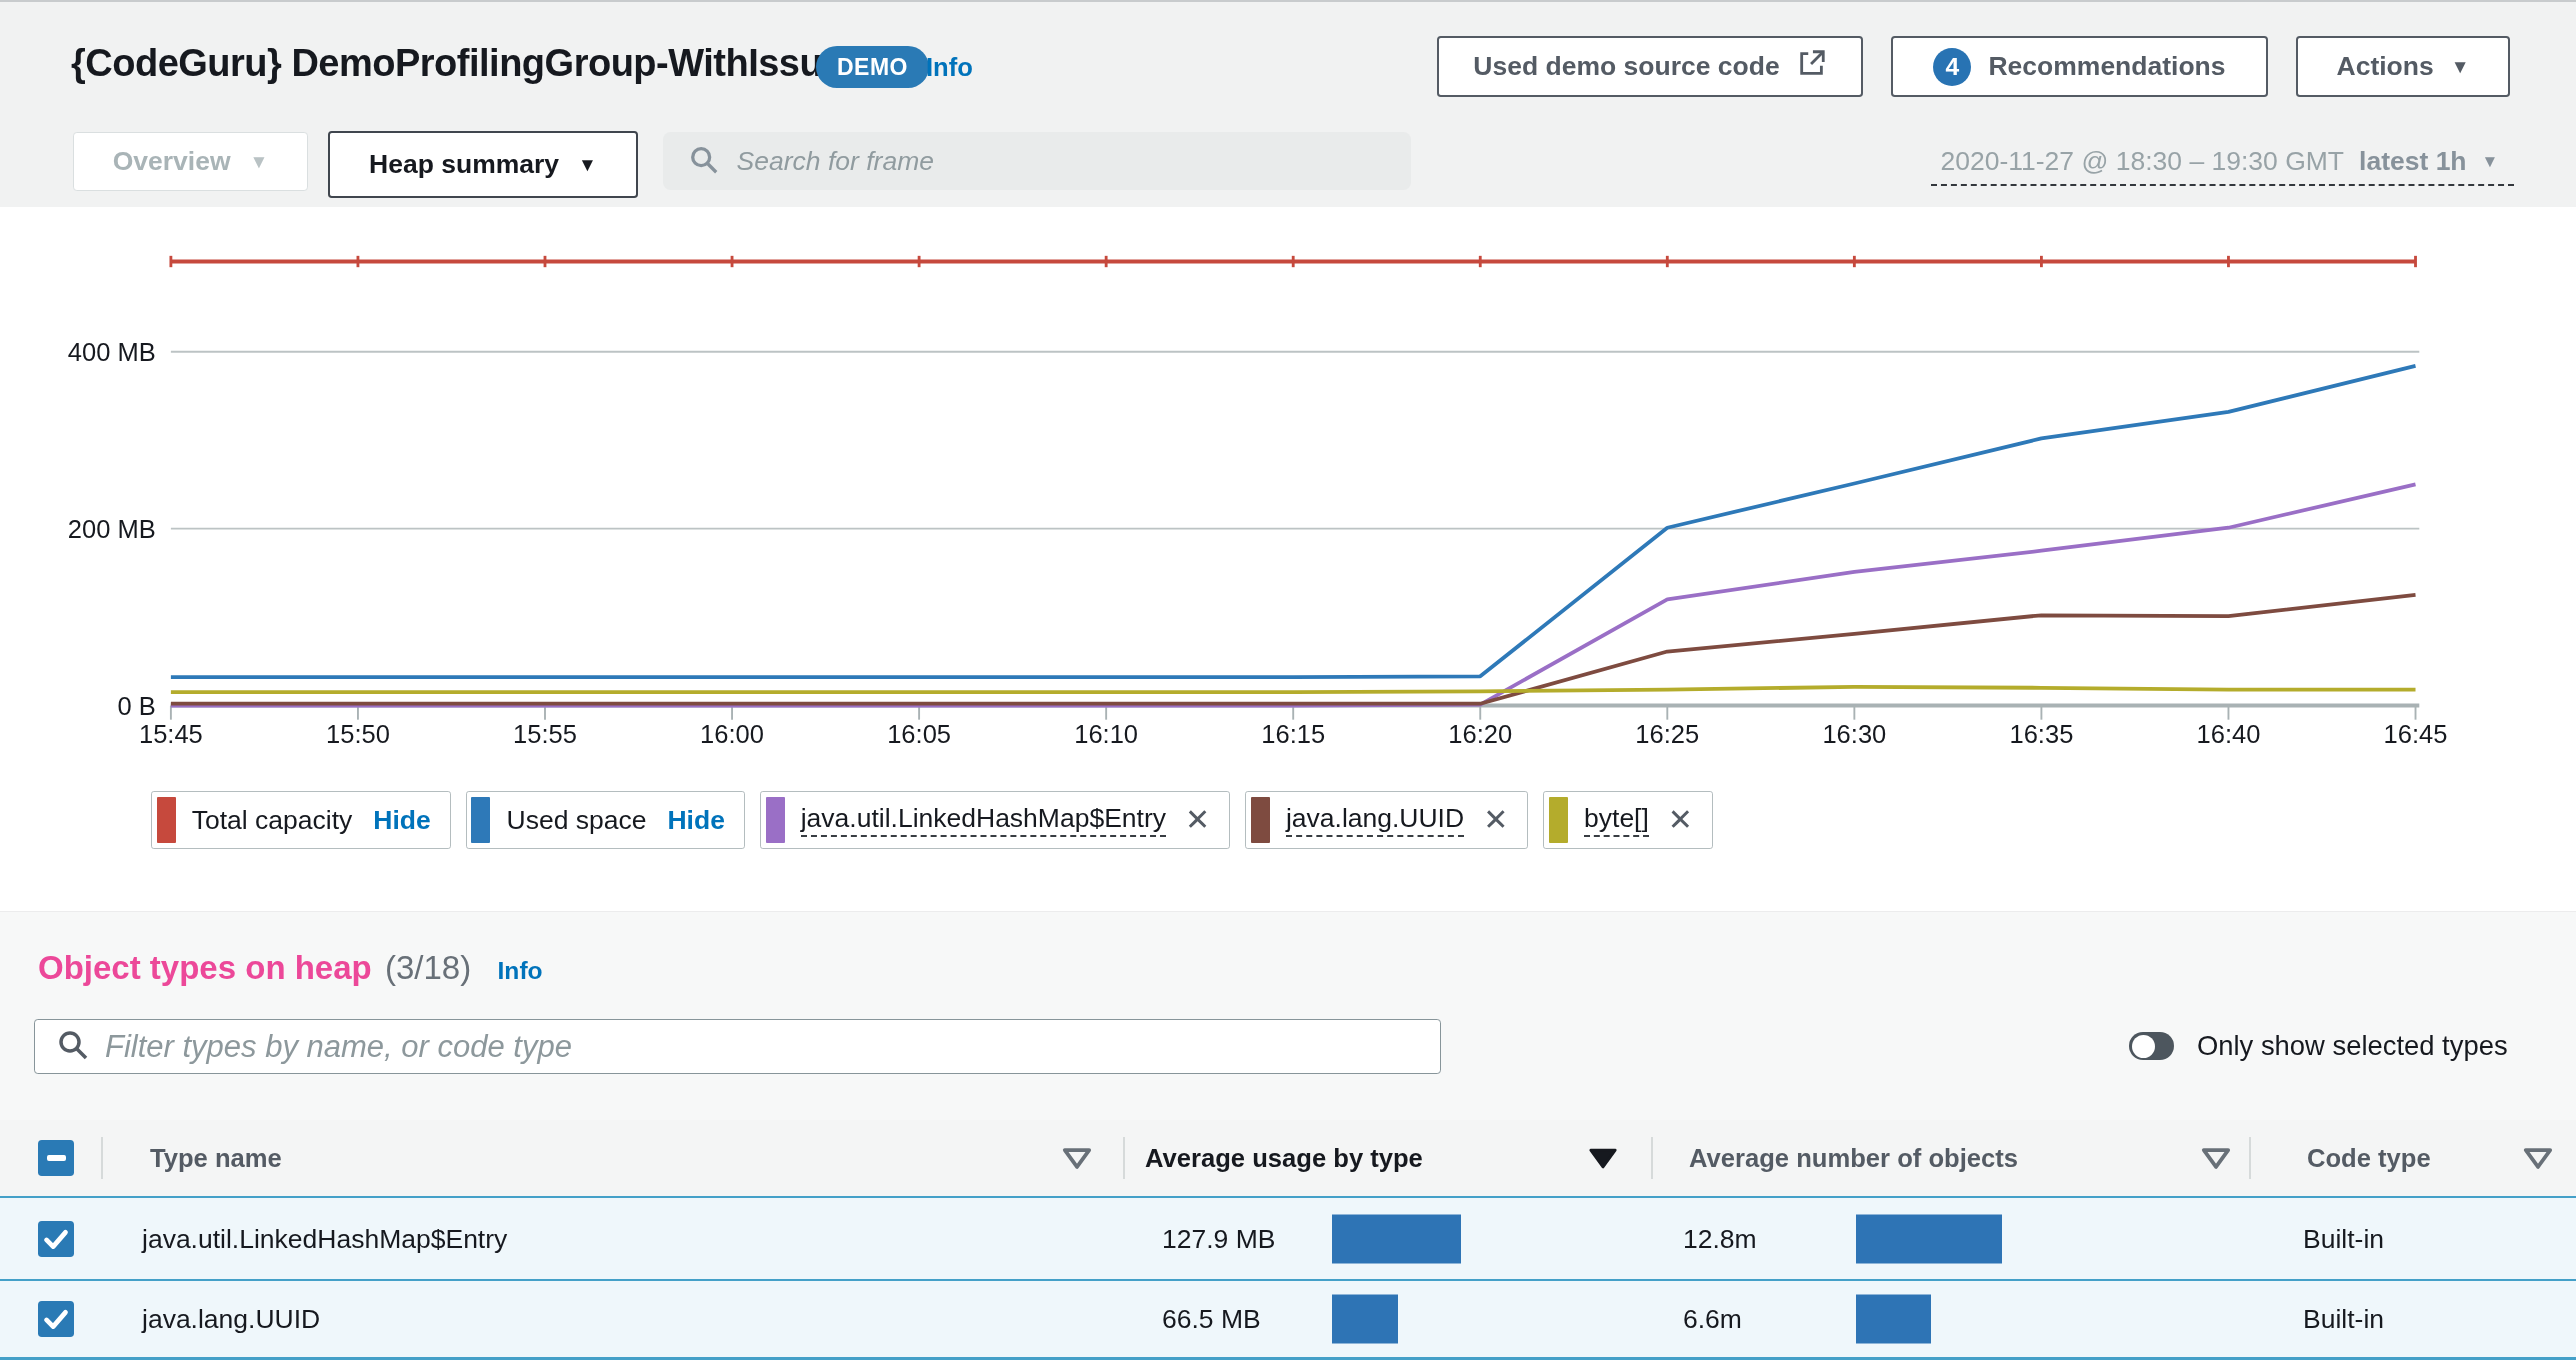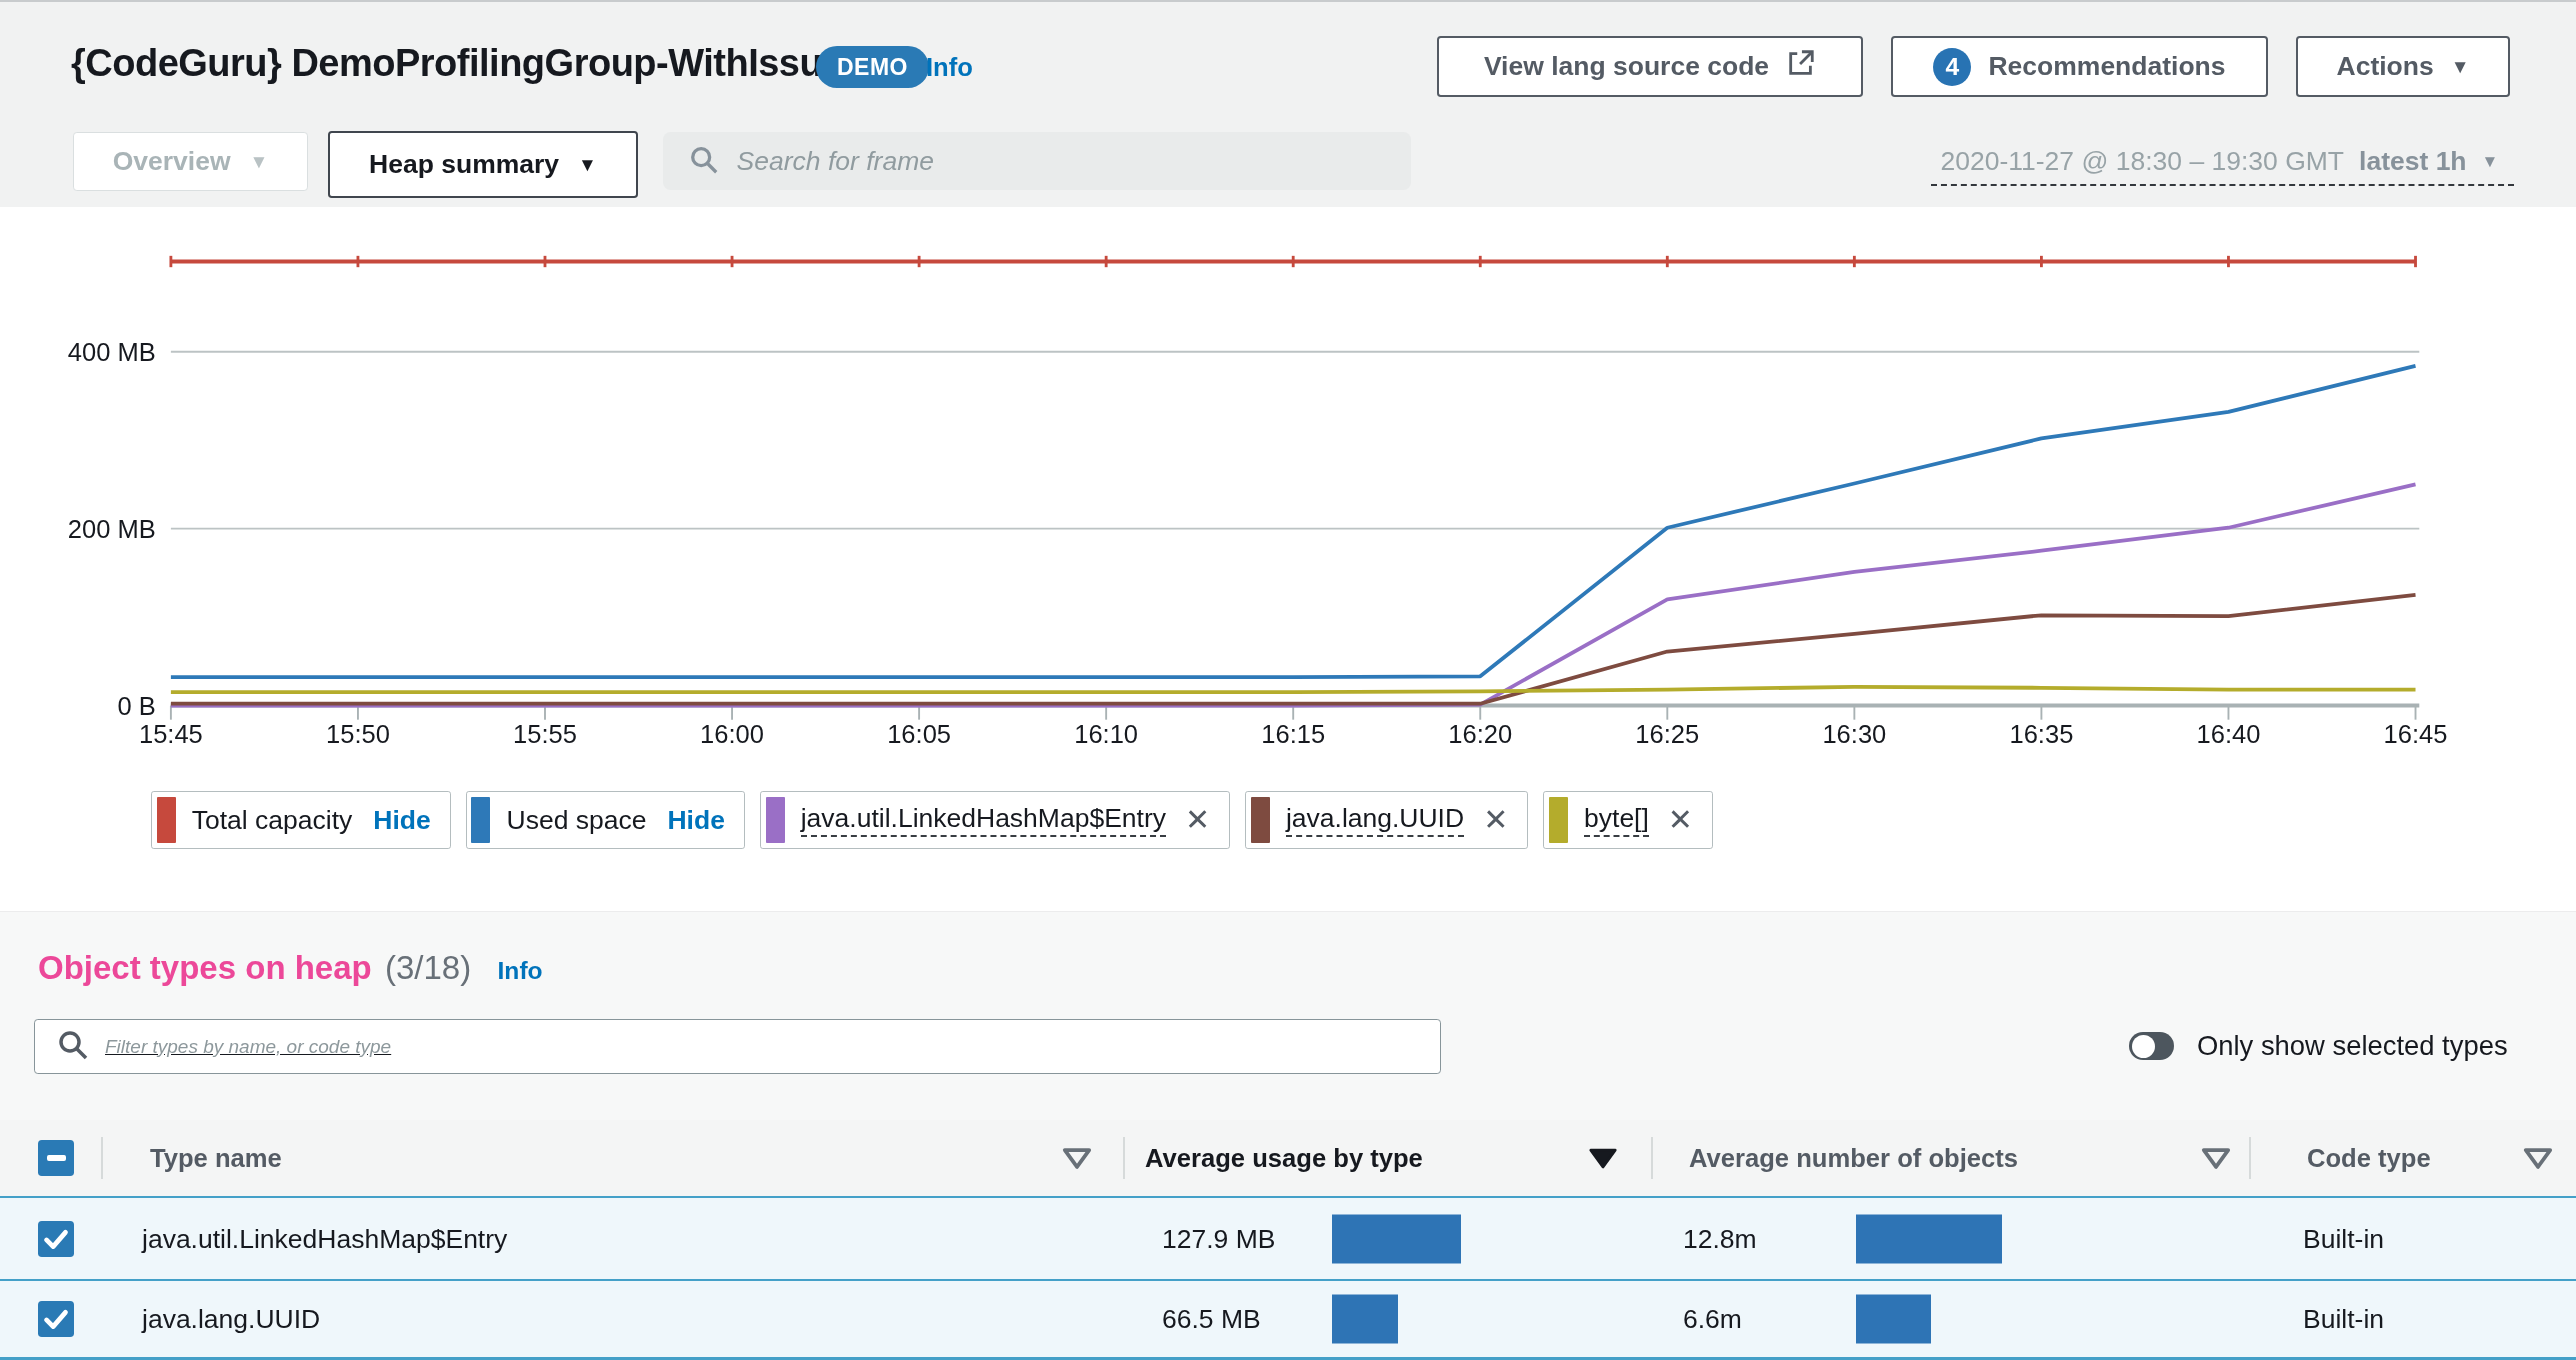--- a/index.html
+++ b/index.html
@@ -57,22 +57,22 @@
   .chip .x { margin-left:19px; font-size:30px; color:#545b64; cursor:pointer; line-height:1; }
 
   
   .bottom-section { position:absolute; left:0; top:911px; width:2576px; height:450px; background:#f7f8f8; border-top:1.9px solid #ececed; }
   .obj-heading { position:absolute; left:38px; top:949px; display:flex; align-items:baseline; gap:13.2px; }
   .obj-heading .t { font-size:33px; font-weight:bold; color:#ec4899; }
   .obj-heading .c { font-size:33px; color:#687078; }
   .obj-heading .i { font-size:24.6px; margin-left:13.2px; }
   .filterbox { position:absolute; left:34px; top:1019px; width:1407px; height:55px; background:#fff; border:1.9px solid #87959a;
     border-radius:3.8px; display:flex; align-items:center; padding-left:21px; gap:15px; }
-  .filterbox input { flex:1; border:none; outline:none; background:transparent; font-size:19px; color:#16191f;
-    font-family:"Liberation Sans", sans-serif; padding-right:15px;text-decoration:underline; }
+  .filterbox input { flex:1; border:none; outline:none; background:transparent; font-size:31px; color:#16191f;
+    font-family:"Liberation Sans", sans-serif; padding-right:15px; }
   .filterbox input::placeholder { font-style:italic; color:#8d989c; }
   .toggle { position:absolute; left:2129px; top:1032px; width:45px; height:28px; border-radius:14px; background:#4d565e; cursor:pointer; }
   .toggle .knob { position:absolute; left:2.8px; top:2.8px; width:23px; height:23px; border-radius:50%; background:#fff; }
   .toggle-label { position:absolute; left:2197px; top:1032px; font-size:27.4px; color:#16191f; line-height:28px; }
 
   
   .thead { position:absolute; left:0; top:1120px; width:2576px; height:77px; background:#f4f5f5; }
   .thead .sep { position:absolute; top:17px; width:1.9px; height:42px; background:#d6dada; }
   .th-label { position:absolute; top:0; height:77px; line-height:77px; font-size:25.6px; font-weight:bold; color:#545b64; cursor:pointer; }
   .th-label.active { color:#16191f; }
@@ -93,21 +93,21 @@
 
 <div class="page">
 
   <div class="topband">
     <h1 class="page-title">{CodeGuru} DemoProfilingGroup-WithIssues</h1>
     <span class="demo-badge">DEMO</span>
     <a class="info-link hdr-info">Info</a>
 
     <div class="hdr-buttons">
       <button class="btn btn-view">
-        <span>View lang source code</span>
+        <span>Used demo source code</span>
         <span>
           <svg width="30" height="30" viewBox="0 0 32 32">
               <path d="M12 6 H5 V27 H26 V19" fill="none" stroke="#545b64" stroke-width="3"></path>
               <path d="M17 4 H28 V15" fill="none" stroke="#545b64" stroke-width="3"></path>
               <path d="M28 4 L15 17" fill="none" stroke="#545b64" stroke-width="3"></path>
             </svg>
         </span>
       </button>
       <button class="btn btn-recs">
         <span class="count-badge">4</span>

